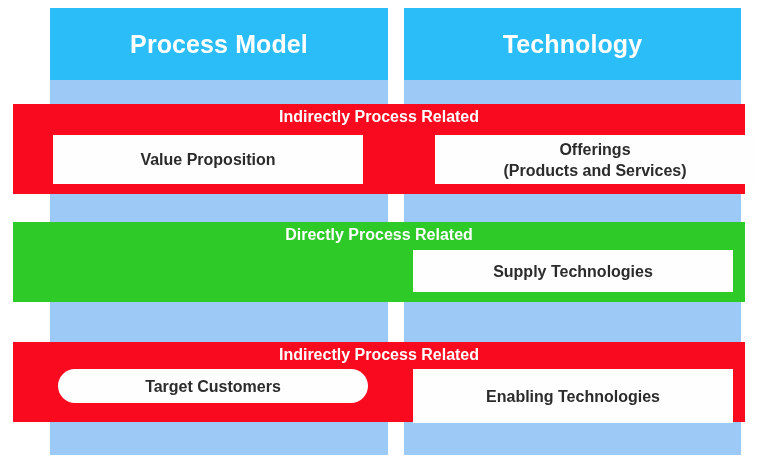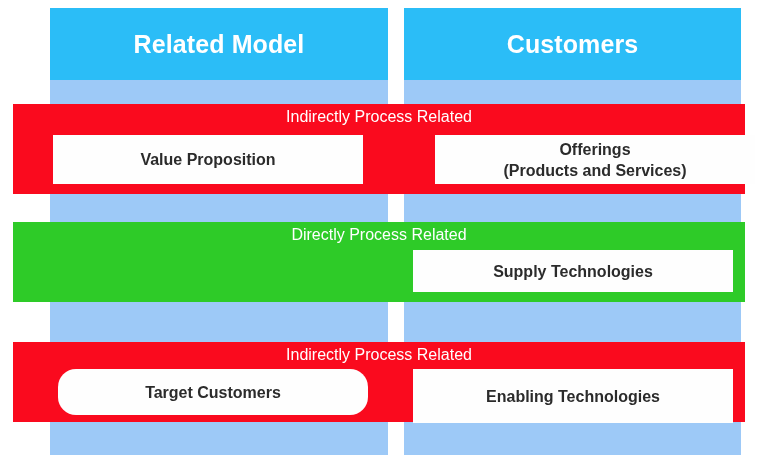--- a/index.html
+++ b/index.html
@@ -59,21 +59,21 @@
     box-sizing: border-box;
   }
   .band-label {
     position: absolute;
     top: 3px;
     left: 0;
     width: 100%;
     text-align: center;
     color: #ffffff;
     font-size: 16px;
-    font-weight: normal;
+    font-weight: bold;
     line-height: 20px;
     white-space: nowrap;
   }
   .band-cells {
     position: absolute;
     left: 0;
     top: 0;
     width: 100%;
     height: 100%;
   }
@@ -111,37 +111,37 @@
   }
   #band-middle .cell-left  { left: 40px;  top: 28px; width: 310px; height: 49px; }
   #band-middle .cell-right { left: 400px; top: 28px; width: 320px; height: 42px; }
 
   
   #band-bottom {
     top: 342px;
     height: 80px;
     background: #FA0A1E;
   }
-  #band-bottom .cell-left  { left: 45px;  top: 27px; width: 310px; height: 46px; border-radius: 18px; }
+  #band-bottom .cell-left  { left: 45px;  top: 27px; width: 310px; height: 34px; border-radius: 18px; }
   #band-bottom .cell-right { left: 400px; top: 27px; width: 320px; height: 54px; }
 </style>
 </head>
 <body>
 
 <div class="canvas">
 
   <div class="column left">
     <div class="column-header">
-      <span class="column-header-title">Related Model</span>
+      <span class="column-header-title">Process Model</span>
     </div>
   </div>
 
   <div class="column right">
     <div class="column-header">
-      <span class="column-header-title">Customers</span>
+      <span class="column-header-title">Technology</span>
     </div>
   </div>
 
   <div class="band" id="band-top">
     <div class="band-label">Indirectly Process Related</div>
     <div class="band-cells">
       <div class="cell cell-left">
         <span class="cell-text">Value Proposition</span>
       </div>
       <div class="cell cell-right">

